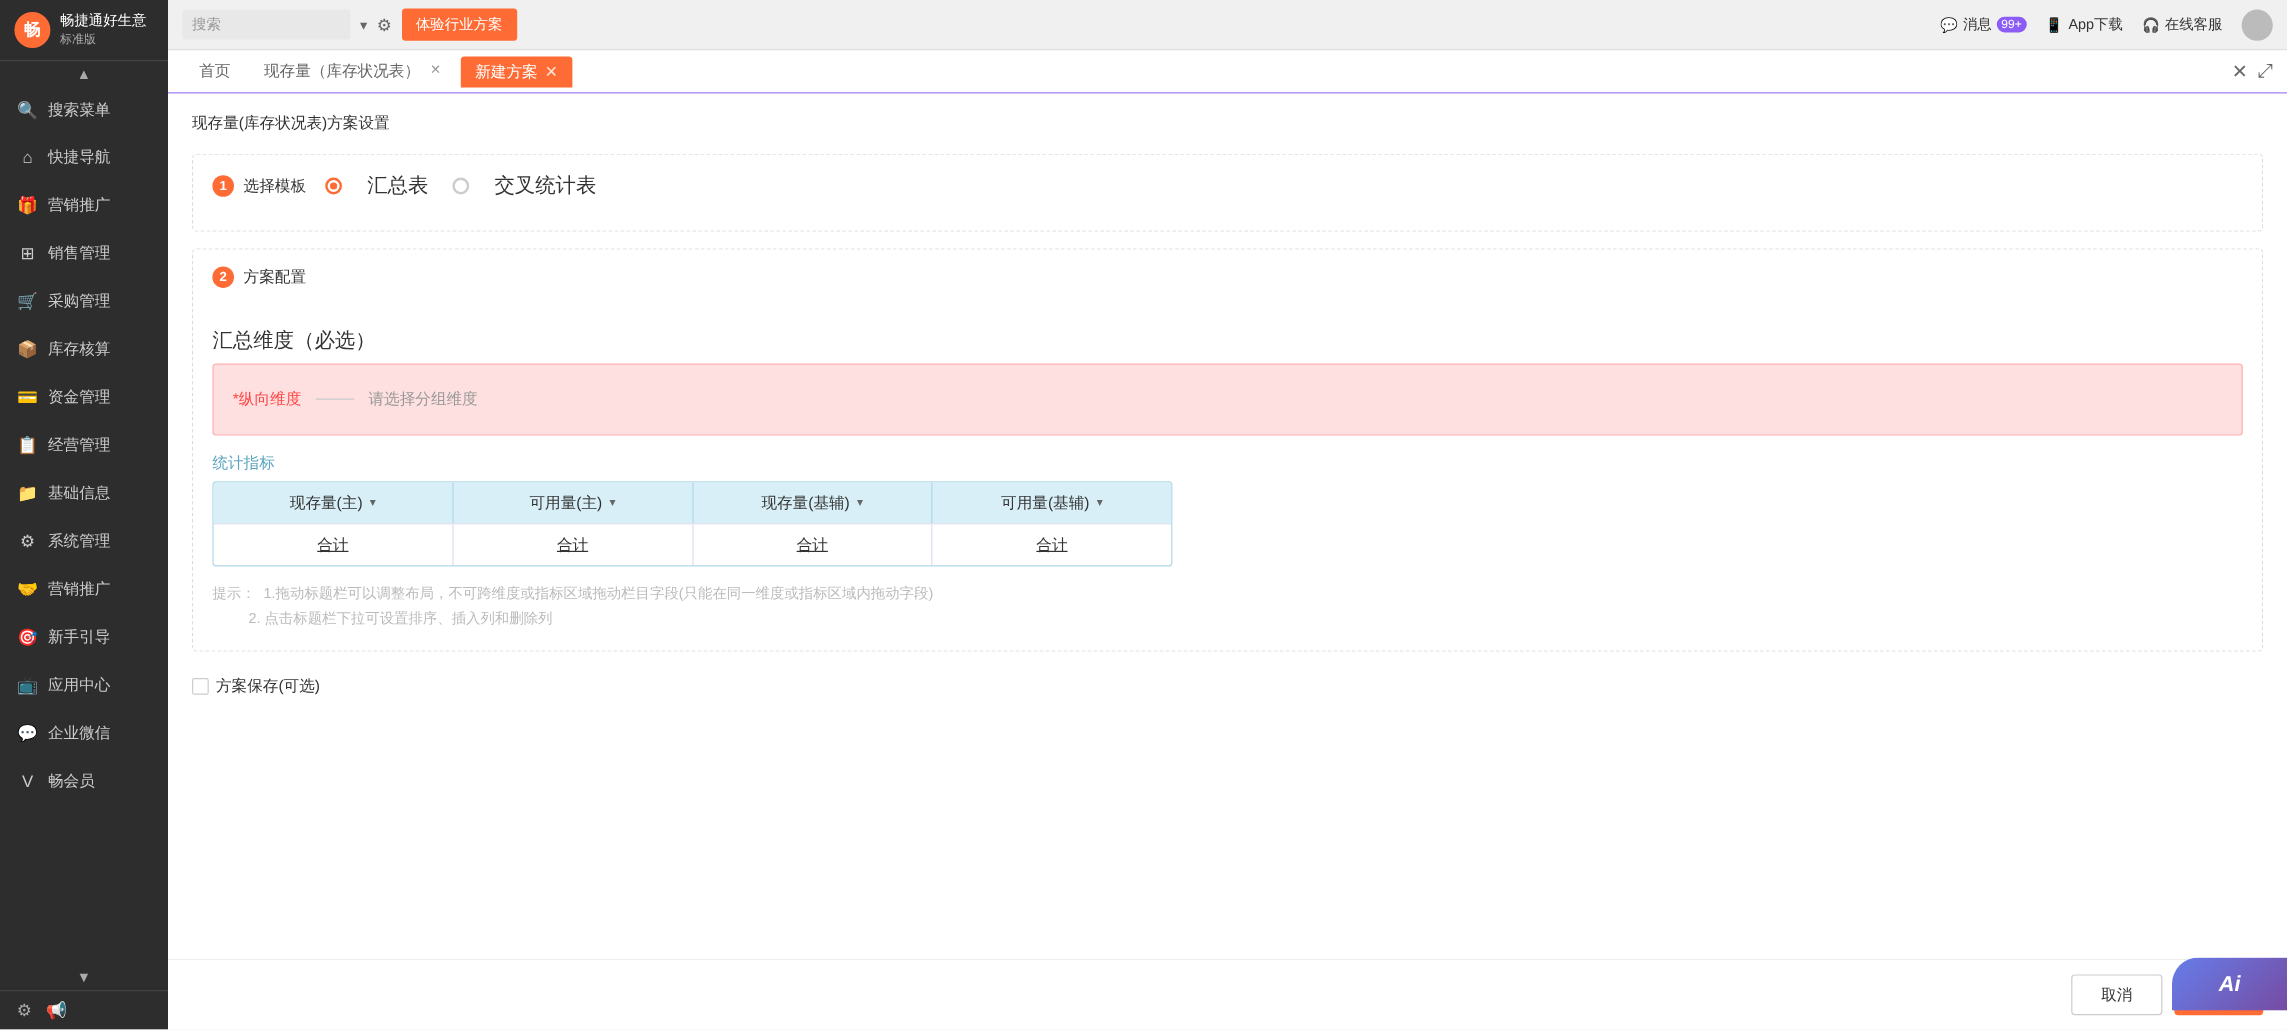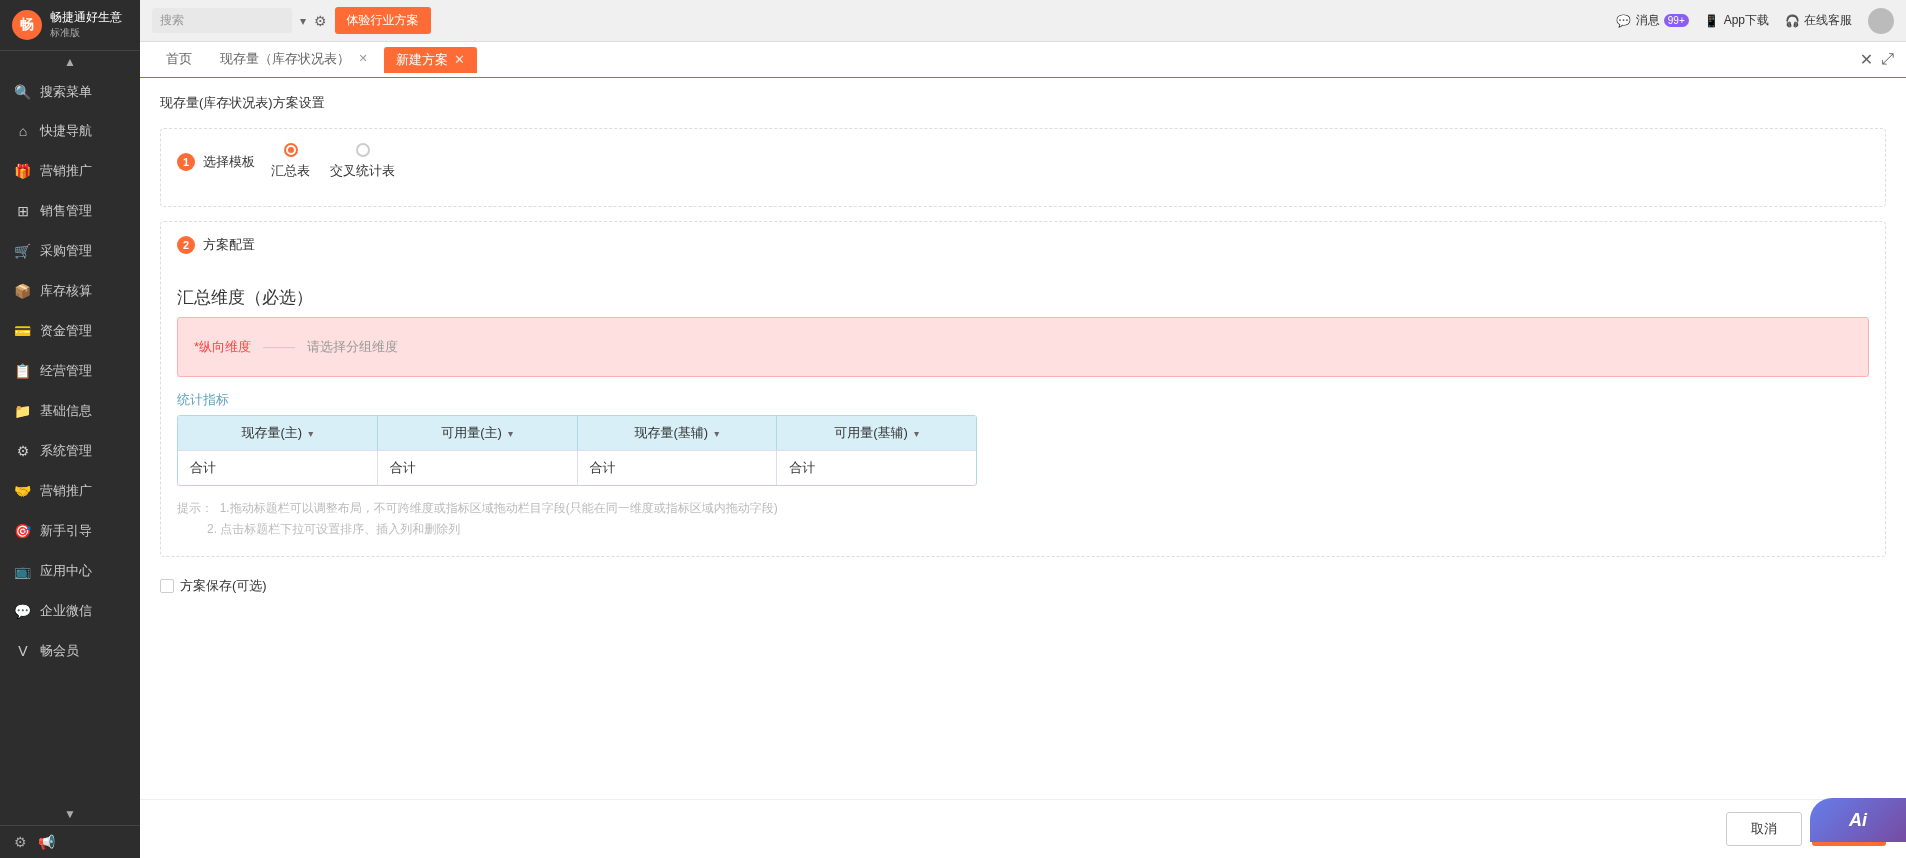--- a/index.html
+++ b/index.html
@@ -162,21 +162,21 @@
       background: #ff6b35;
       color: white;
       width: 18px; height: 18px;
       border-radius: 50%;
       display: flex; align-items: center; justify-content: center;
       font-size: 11px; font-weight: bold;
       flex-shrink: 0;
     }
     .section-title { font-size: 13px; font-weight: 500; color: #333; }
     .template-options { display: flex; align-items: center; gap: 20px; margin-left: 8px; }
-    .radio-option { display: flex; align-items: center; gap: 5px; font-size: 13px; color: #333; cursor: pointer; flex-direction: column; }
+    .radio-option { display: flex; align-items: center; gap: 21px; font-size: 17px; color: #333; cursor: pointer; }
     .radio-circle {
       width: 14px; height: 14px;
       border-radius: 50%;
       border: 2px solid #ccc;
       display: flex; align-items: center; justify-content: center;
     }
     .radio-circle.selected { border-color: #ff6b35; }
     .radio-circle.selected::after {
       content: '';
       width: 6px; height: 6px;
@@ -246,23 +246,23 @@
     }
     .stats-col-header:last-child { border-right: none; }
     .stats-col-header .chevron { color: #666; font-size: 10px; }
     .stats-table-row {
       display: flex;
       border-top: 1px solid #dde;
     }
     .stats-col-cell {
       flex: 1;
       padding: 8px 12px;
-      text-align: left;
+      text-align: center;
       border-right: 1px solid #dde;
-      font-size: 13px; color: #333;
+      font-size: 13px; color: #333; text-decoration: underline;
     }
     .stats-col-cell:last-child { border-right: none; }
 
     
     .hints { margin-top: 14px; font-size: 12px; color: #bbb; }
     .hints p { margin-bottom: 4px; }
 
     
     .save-scheme {
       display: flex; align-items: center; gap: 6px;

